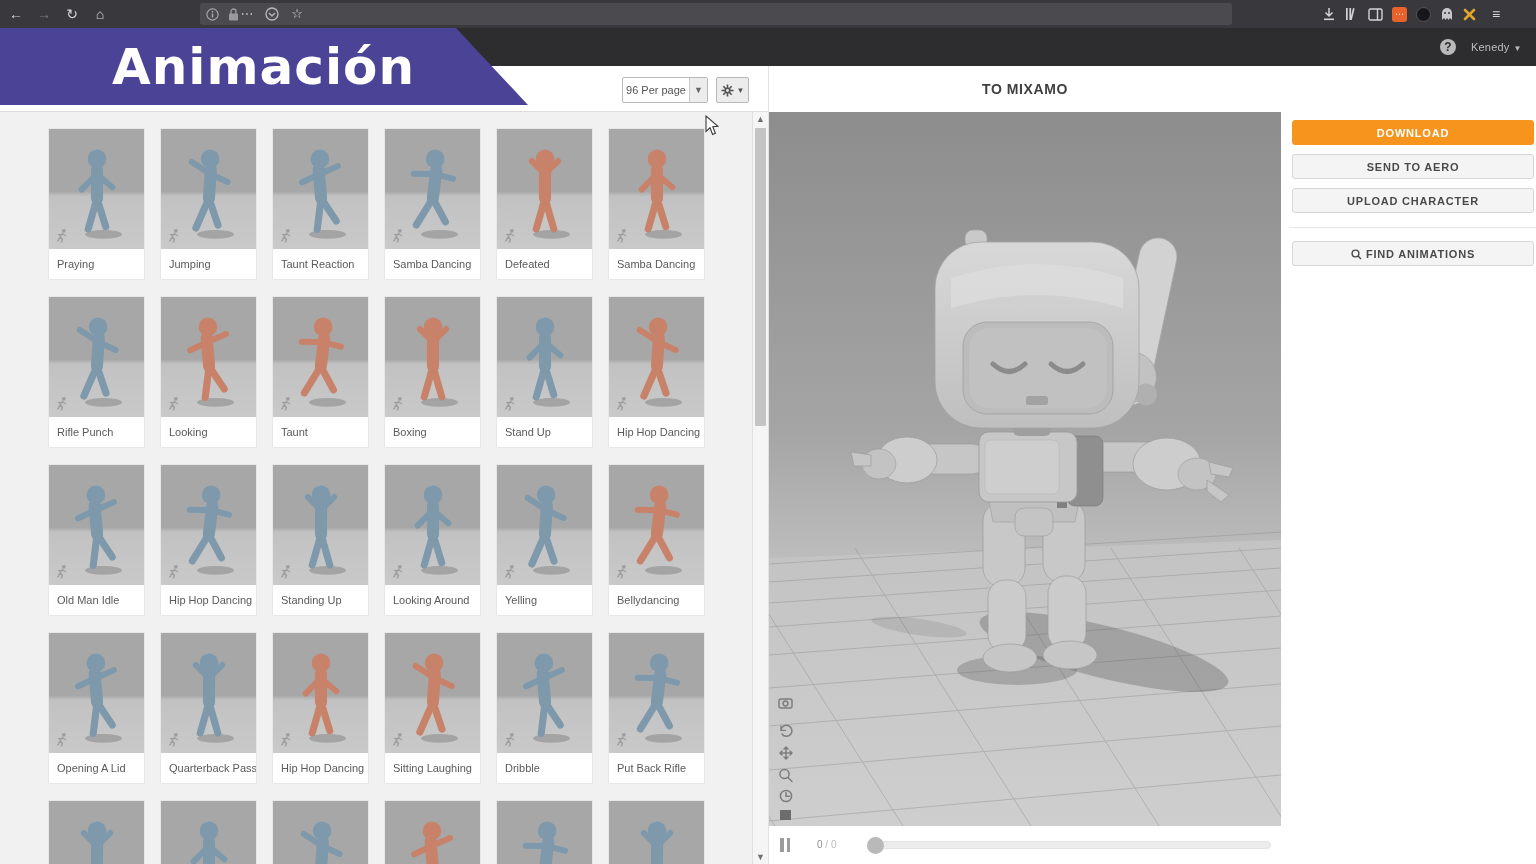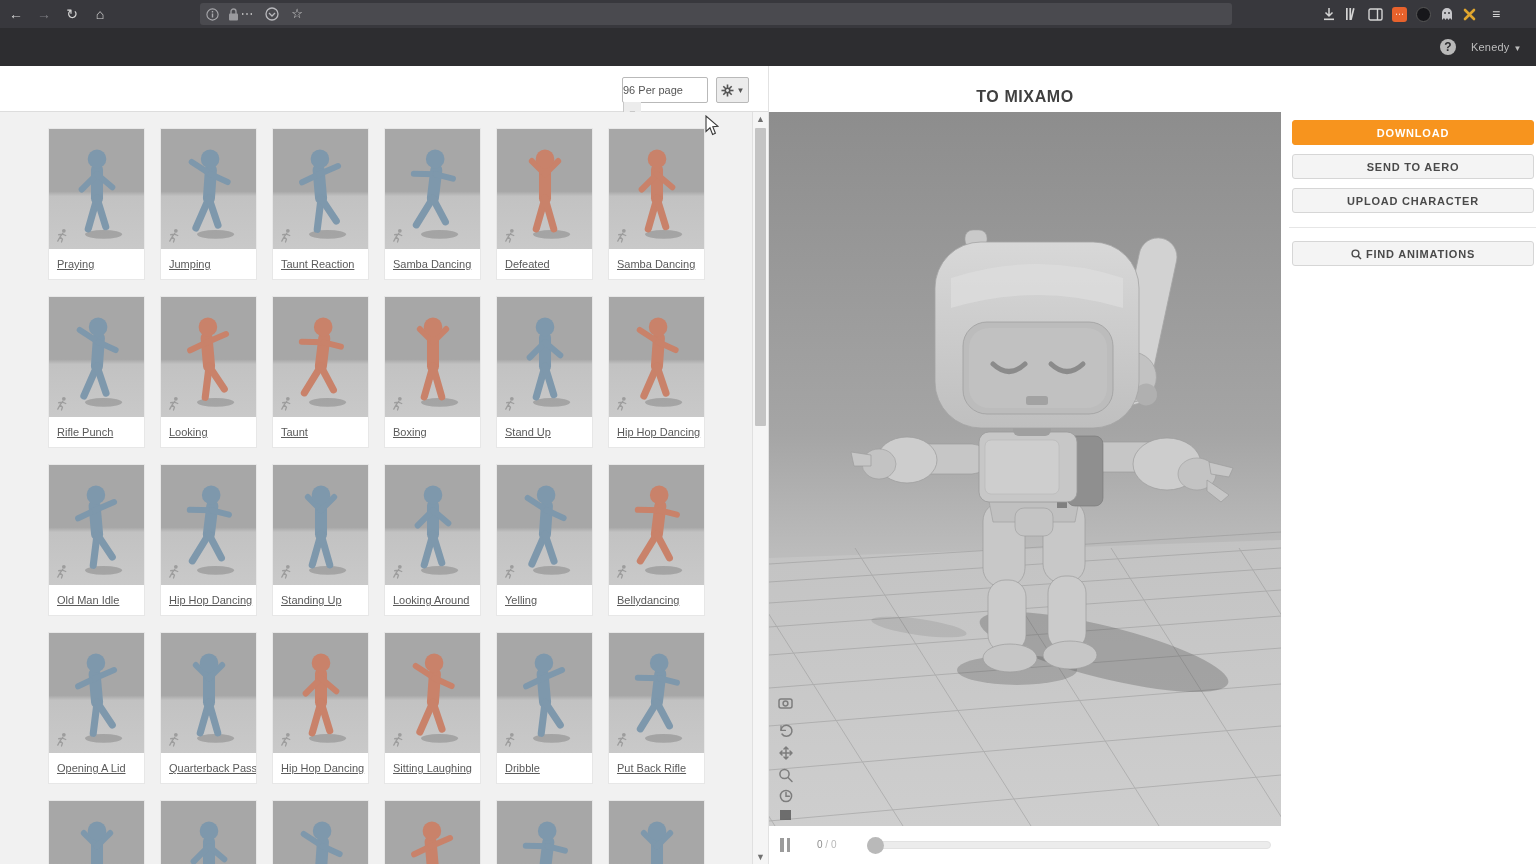--- a/index.html
+++ b/index.html
@@ -33,46 +33,46 @@
   .banner{position:absolute;left:0;top:28px;width:530px;height:77px;z-index:40;
           clip-path:polygon(0 0,456px 0,528px 100%,0 100%);
           display:flex;align-items:center;}
   .banner-title{font-family:"DejaVu Sans",sans-serif;font-weight:bold;font-size:50px;color:#fff;
                 margin-left:112px;letter-spacing:1px;}
 
   
   .left-panel{position:absolute;left:0;top:66px;width:768px;height:798px;background:#fff;}
   .panel-toolbar{position:absolute;left:0;top:0;width:768px;height:46px;background:#fff;border-bottom:1px solid #ddd;box-sizing:border-box;}
   .per-page{position:absolute;left:622px;top:11px;width:86px;height:26px;background:#fff;border:1px solid #b9b9b9;
-            border-radius:2px;display:flex;align-items:flex-start;box-sizing:border-box;flex-direction:column;}
+            border-radius:2px;display:flex;align-items:flex-end;box-sizing:border-box;}
   .per-page .val{flex:1;font-size:11px;color:#555;text-align:center;line-height:24px;}
   .per-page .chev{width:17px;border-left:1px solid #c9c9c9;background:#ececec;color:#666;font-size:9px;
                   text-align:center;line-height:24px;}
   .gear-btn{position:absolute;left:716px;top:11px;width:33px;height:26px;background:#ececec;border:1px solid #b9b9b9;
             border-radius:2px;display:flex;align-items:center;justify-content:center;gap:3px;box-sizing:border-box;}
   .gear-btn .caret{font-size:8px;color:#555;}
   .grid-wrap{position:absolute;left:0;top:46px;width:752px;height:752px;background:#f1f1f1;overflow:hidden;}
   .grid{display:grid;grid-template-columns:repeat(6,97px);column-gap:15px;row-gap:16px;padding:16px 0 0 48px;}
   .card{width:97px;height:152px;background:#fff;border:1px solid #e7e7e7;box-sizing:border-box;}
   .thumb{position:relative;width:95px;height:120px;
          background:linear-gradient(180deg,#a7a7a7 0%,#a7a7a7 52%,#c2c2c2 56%,#c9c9c9 100%);}
   .thumb svg.fig{position:absolute;left:13px;top:8px;width:70px;height:105px;}
   .runner{position:absolute;left:5px;bottom:6px;width:15px;height:15px;opacity:.75;}
-  .card-label{font-size:11px;color:#5a5a5a;padding:9px 2px 0 8px;white-space:nowrap;overflow:hidden;text-decoration:underline;}
+  .card-label{font-size:11px;color:#5a5a5a;padding:9px 2px 0 8px;white-space:nowrap;overflow:hidden;}
 
   
   .v-scrollbar{position:absolute;left:752px;top:46px;width:16px;height:752px;background:#f5f5f5;border-left:1px solid #e0e0e0;box-sizing:border-box;}
   .sb-arrow{position:absolute;left:0;width:15px;height:14px;color:#707070;font-size:9px;text-align:center;line-height:14px;}
   .sb-thumb{position:absolute;left:2px;top:16px;width:11px;height:298px;background:#c4c4c4;border-radius:1px;}
 
   
   .right-panel{position:absolute;left:768px;top:66px;width:768px;height:798px;background:#fff;border-left:1px solid #e2e2e2;box-sizing:border-box;}
   .viewer-header{position:absolute;left:0;top:0;width:768px;height:46px;background:#fff;}
-  .viewer-title{position:absolute;left:0;top:8px;width:512px;text-align:center;line-height:46px;
-                font-size:16px;font-weight:bold;letter-spacing:.6px;color:#3f3f3f;}
+  .viewer-title{position:absolute;left:0;top:0;width:512px;text-align:center;line-height:46px;
+                font-size:14px;font-weight:bold;letter-spacing:.6px;color:#3f3f3f;}
   .viewport{position:absolute;left:0;top:46px;width:512px;height:714px;overflow:hidden;}
   .viewport svg.scene{display:block;width:512px;height:714px;}
   .view-controls{position:absolute;left:7px;top:584px;}
   .playbar{position:absolute;left:0;top:760px;width:512px;height:38px;background:#fff;}
   .pause-ic{position:absolute;left:11px;top:12px;width:12px;height:14px;display:flex;gap:3px;}
   .pause-ic i{display:block;width:3.5px;height:14px;background:#9c9c9c;}
   .frame-counter{position:absolute;left:48px;top:13px;font-size:10px;color:#8c8c8c;}
   .frame-counter .tot{color:#b8b8b8;}
   .seek{position:absolute;left:98px;top:15px;width:404px;height:8px;background:#ececec;border:1px solid #e2e2e2;border-radius:5px;box-sizing:border-box;}
   .seek-handle{position:absolute;left:-1px;top:-5px;width:17px;height:17px;border-radius:50%;background:#b9b9b9;}
@@ -941,17 +941,20 @@
       <button class="act-btn">SEND TO AERO</button>
       <button class="act-btn">UPLOAD CHARACTER</button>
       <div class="side-divider"></div>
       <button class="act-btn"><svg class="find-ic" width="11" height="11" viewBox="0 0 11 11">
             <circle cx="4.5" cy="4.5" r="3.4" fill="none" stroke="#4a4a4a" stroke-width="1.4"></circle>
             <line x1="7" y1="7" x2="10" y2="10" stroke="#4a4a4a" stroke-width="1.4"></line>
           </svg><span>FIND ANIMATIONS</span></button>
     </div>
   </div>
 
+  <div class="banner" style="background: rgb(75, 67, 150);">
+    <span class="banner-title">Animación</span>
+  </div>
 
   <svg class="cursor" width="14" height="21" viewBox="0 0 14 21">
     <path d="M1 1 L1 16.5 L5 12.8 L7.6 19.5 L10.4 18.3 L7.8 11.8 L13 11.3 Z" fill="#fff" stroke="#3a3a3a" stroke-width="1.1"></path>
   </svg>
 </div>
 
 </body></html>

